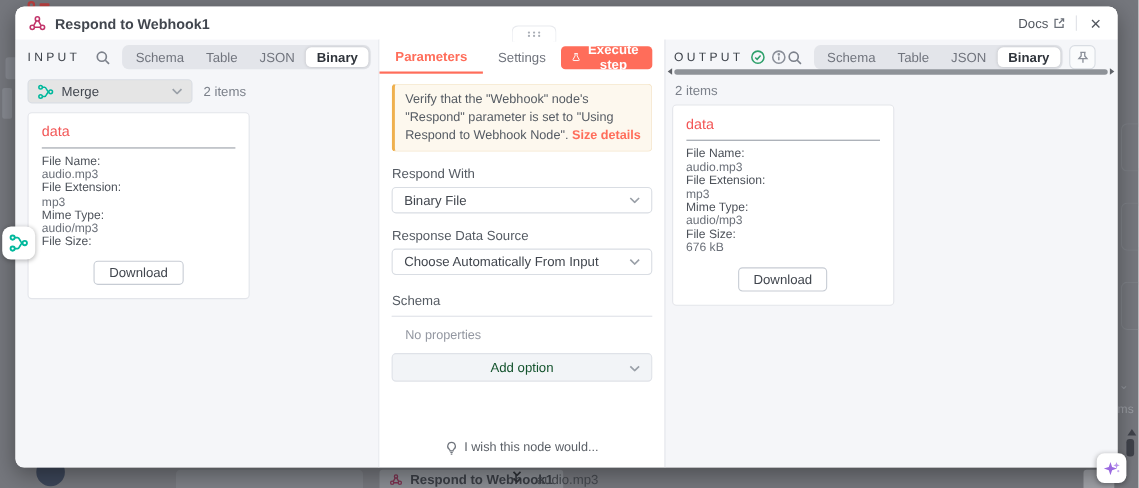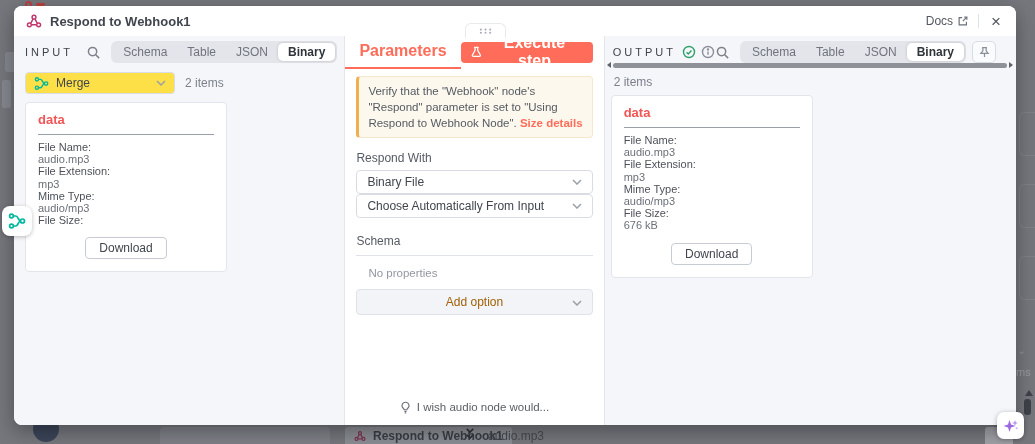--- a/index.html
+++ b/index.html
@@ -44,46 +44,46 @@
 
   .panel-head { height:26px; margin-top:3px; display:flex; align-items:center; padding:0 7px 0 11px; }
   .panel-title { font-size:11px; font-weight:400; letter-spacing:3px; color:#3f444c; }
   .head-icons { display:flex; align-items:center; gap:5px; margin-left:6px; }
   .tab-group { display:flex; background:#e3e5ea; border-radius:6px; padding:2px; }
   .tab { font-size:12px; color:#70747d; padding:2px 10px; border-radius:5px; white-space:nowrap; cursor:pointer; }
   .tab.active { background:#fff; color:#2f343b; font-weight:700; box-shadow:0 0 3px rgba(0,0,0,.18); }
   .spacer { margin-left:auto; }
 
   .src-row { display:flex; align-items:center; margin:7px 0 0 11px; }
-  .src-select { display:flex; align-items:center; gap:7px; background:#fde047; border:1px solid #d9dde3; border-radius:4px; height:22px; padding:0 8px; width:150px; font-size:12px; color:#41464e; cursor:pointer; }
+  .src-select { display:flex; align-items:center; gap:7px; background:#e5e5e5; border:1px solid #d9dde3; border-radius:4px; height:22px; padding:0 8px; width:150px; font-size:12px; color:#41464e; cursor:pointer; }
   .items-count { font-size:12px; color:#7b808a; margin-left:10px; }
 
   .bin-card { width:202px; margin:8px 0 0 11px; background:#fff; border:1px solid #e3e5ea; border-radius:4px; padding:9px 12px 12px; }
-  .bin-key { font-size:13px; font-weight:700; color:#f25555; }
+  .bin-key { font-size:13px; font-weight:400; color:#f25555; }
   .bin-sep { border-top:1px solid #9aa0a8; margin:7px 0 6px; }
   .bin-line { font-size:11px; line-height:12.2px; }
   .bin-lines div:nth-child(odd) { color:#4d525a; }
   .bin-lines div:nth-child(even) { color:#6b7079; }
   .dl-btn { display:block; margin:11px auto 0; background:#fff; border:1px solid #c7ccd4; border-radius:4px; font-size:12px; color:#41464e; padding:3px 13px; font-family:inherit; cursor:pointer; }
 
   
   .params-head { height:28px; margin-top:2px; display:flex; align-items:center; padding:0 11px 0 0; position:relative; }
-  .ptab { font-size:16px; padding:6px 14px 7px; color:#70747d; cursor:pointer; }
+  .ptab { font-size:12px; padding:6px 14px 7px; color:#70747d; cursor:pointer; }
   .ptab.active { color:#ff6d5a; font-weight:700; border-bottom:2px solid #ff6d5a; }
-  .exec-btn { margin-left:auto; background:#ff6d5a; border:none; color:#fff; font-size:16px; font-weight:700; height:21px; padding:0 10px; border-radius:4px; display:flex; align-items:center; gap:5px; font-family:inherit; cursor:pointer; }
+  .exec-btn { margin-left:auto; background:#ff6d5a; border:none; color:#fff; font-size:12px; font-weight:700; height:21px; padding:0 10px; border-radius:4px; display:flex; align-items:center; gap:5px; font-family:inherit; cursor:pointer; }
   .drag-tab { position:absolute; top:-15px; left:120px; width:41px; height:15px; background:#fff; border:1px solid #e8eaee; border-bottom:none; border-radius:6px 6px 0 0; display:flex; align-items:center; justify-content:center; cursor:grab; }
 
   .params-scroll { flex:1; padding:10px 11px 0; }
   .notice { background:#fdf8ee; border:1px solid #f5e7cd; border-left:3px solid #efb04e; border-radius:4px; padding:6px 9px; font-size:11.5px; color:#555b63; line-height:1.4; }
   .notice-link { color:#ff6d5a; font-weight:700; cursor:pointer; }
   .field-label { font-size:12px; color:#555b63; margin:13px 0 5px; }
   .select { height:24px; background:#fff; border:1px solid #d9dde3; border-radius:4px; display:flex; align-items:center; padding:0 10px; font-size:12px; color:#41464e; cursor:pointer; }
   .options-label { font-size:12px; color:#555b63; margin-top:16px; padding-bottom:7px; border-bottom:1px solid #dfe2e8; }
   .no-props { font-size:11.5px; color:#9397a1; margin:11px 0 0 12px; }
-  .add-option { margin-top:10px; height:26px; background:#f2f4f7; border:1px solid #dfe2e8; border-radius:4px; display:flex; align-items:center; justify-content:center; font-size:12px; color:#a16207; position:relative; cursor:pointer; }
+  .add-option { margin-top:10px; height:26px; background:#f2f4f7; border:1px solid #dfe2e8; border-radius:4px; display:flex; align-items:center; justify-content:center; font-size:12px; color:#14532d; position:relative; cursor:pointer; }
   .add-option .chev { position:absolute; right:10px; top:10px; }
   .params-footer { height:36px; display:flex; align-items:center; justify-content:center; gap:6px; font-size:11.5px; color:#5a5f66; cursor:pointer; }
 
   
   .pin-box { width:24px; height:22px; border:1px solid #d9dde3; background:#fafbfc; border-radius:5px; display:flex; align-items:center; justify-content:center; margin-left:6px; cursor:pointer; }
   .h-scroll { position:absolute; top:26px; left:2px; right:3px; display:flex; align-items:center; gap:2px; z-index:2; }
   .h-scroll .bar { flex:1; height:5px; background:#8e9298; border-radius:3px; cursor:pointer; }
   .tri-l { width:0; height:0; border-top:3px solid transparent; border-bottom:3px solid transparent; border-right:4px solid #5f6268; }
   .tri-r { width:0; height:0; border-top:3px solid transparent; border-bottom:3px solid transparent; border-left:4px solid #5f6268; }
   .out-items { font-size:12px; color:#7b808a; margin:10px 0 0 9px; }
@@ -203,61 +203,63 @@
           <svg width="13" height="6" viewBox="0 0 14 6" fill="#a9aeb6">
               <circle cx="2" cy="1.5" r="1.1"></circle>
               <circle cx="7" cy="1.5" r="1.1"></circle>
               <circle cx="12" cy="1.5" r="1.1"></circle>
               <circle cx="2" cy="4.8" r="1.1"></circle>
               <circle cx="7" cy="4.8" r="1.1"></circle>
               <circle cx="12" cy="4.8" r="1.1"></circle>
             </svg>
         </div>
         <span class="ptab active">Parameters</span>
+        <span class="ptab">Settings</span>
         <button class="exec-btn">
           <svg width="11" height="12" viewBox="0 0 12 13" fill="none" stroke="#fff" stroke-width="1.4">
               <path d="M4.5 1.2 v3.4 L1.6 9.8 a1.1 1.1 0 0 0 1 1.6 h6.8 a1.1 1.1 0 0 0 1 -1.6 L7.5 4.6 V1.2"></path>
               <path d="M3.5 1.2 h5"></path>
             </svg>
           <span>Execute step</span>
         </button>
       </div>
       <div class="params-scroll">
         <div class="notice">
           <span>Verify that the "Webhook" node's "Respond" parameter is set to "Using Respond to Webhook Node".</span>
           <span class="notice-link">Size details</span>
         </div>
         <div class="field-label">Respond With</div>
         <div class="select">
           <span>Binary File</span>
           <svg class="spacer chev-dn" width="10" height="6" viewBox="0 0 10 6" fill="none" stroke="#9aa0a8" stroke-width="1.5">
               <path d="M1 1 L5 5 9 1"></path>
             </svg>
         </div>
+        <div class="field-label">Response Data Source</div>
         <div class="select">
           <span>Choose Automatically From Input</span>
           <svg class="spacer chev-dn" width="10" height="6" viewBox="0 0 10 6" fill="none" stroke="#9aa0a8" stroke-width="1.5">
               <path d="M1 1 L5 5 9 1"></path>
             </svg>
         </div>
         <div class="options-label">Schema</div>
         <div class="no-props">No properties</div>
         <div class="add-option">
           <span>Add option</span>
           <svg class="chev" width="10" height="6" viewBox="0 0 10 6" fill="none" stroke="#9aa0a8" stroke-width="1.5">
               <path d="M1 1 L5 5 9 1"></path>
             </svg>
         </div>
       </div>
       <div class="params-footer">
         <svg width="11" height="13" viewBox="0 0 12 14" fill="none" stroke="#6f747c" stroke-width="1.2">
             <path d="M6 1.2 a3.8 3.8 0 0 1 2.2 6.9 c-.5 .4 -.7 .9 -.7 1.4 H4.5 c0 -.5 -.2 -1 -.7 -1.4 A3.8 3.8 0 0 1 6 1.2 Z"></path>
             <path d="M4.8 11.2 h2.4 M5.2 12.9 h1.6"></path>
           </svg>
-        <span>I wish audio node would...</span>
+        <span>I wish this node would...</span>
       </div>
     </div>
 
     <div class="output-col">
       <div class="panel-head" style="padding-left:8px; padding-right:20px;">
         <span class="panel-title">OUTPUT</span>
         <span class="head-icons">
           <svg width="14" height="14" viewBox="0 0 16 16" fill="none" stroke="#2ea06b" stroke-width="1.6">
               <circle cx="8" cy="8" r="6.3"></circle>
               <path d="M5.2 8.3 L7.2 10.2 10.8 6.2"></path>

